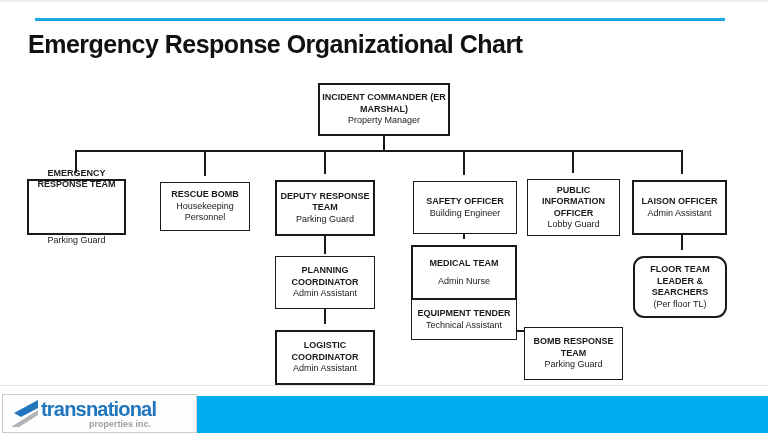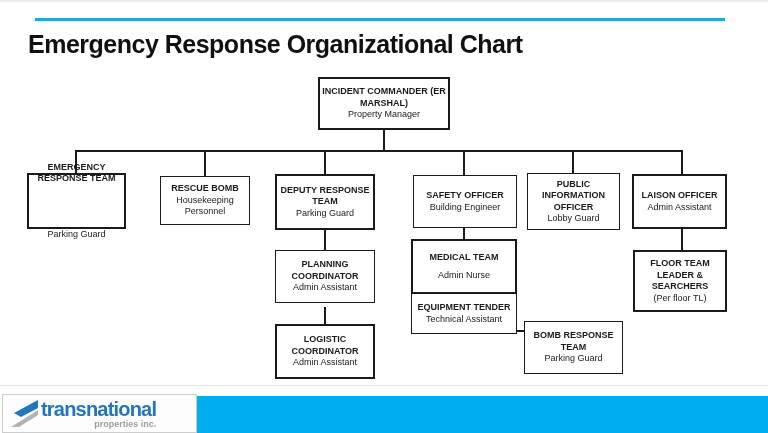--- a/index.html
+++ b/index.html
@@ -35,20 +35,21 @@
     position: absolute;
     background: #ffffff;
     border: 1.5px solid #1a1a1a;
     box-sizing: border-box;
     display: flex;
     flex-direction: column;
     justify-content: center;
     align-items: center;
     text-align: center;
     padding: 4px 2px;
+    margin-top: 6px;
   }
   .node.thick { border-width: 2.5px; }
   .node-title {
     font-weight: bold;
     font-size: 9px;
     line-height: 11.5px;
     color: #1a1a1a;
   }
   .node-sub {
     font-size: 9px;
@@ -58,21 +59,21 @@
 
   .n-incident  { left: 318px; top: 75px;  width: 132px; height: 53px; }
   .n-ert       { left: 27px;  top: 171px; width: 99px;  height: 56px; gap: 44px; }
   .n-rescue    { left: 160px; top: 174px; width: 90px;  height: 49px; }
   .n-deputy    { left: 275px; top: 172px; width: 100px; height: 56px; }
   .n-safety    { left: 413px; top: 173px; width: 104px; height: 53px; }
   .n-pio       { left: 527px; top: 171px; width: 93px;  height: 57px; }
   .n-laison    { left: 632px; top: 172px; width: 95px;  height: 55px; }
   .n-planning  { left: 275px; top: 248px; width: 100px; height: 53px; }
   .n-medical   { left: 411px; top: 237px; width: 106px; height: 55px; gap: 6px; }
-  .n-floor     { left: 633px; top: 248px; width: 94px;  height: 62px; }
+  .n-floor     { left: 633px; top: 248px; width: 94px;  height: 62px; border-radius: 11px; }
   .n-logistic  { left: 275px; top: 322px; width: 100px; height: 55px; }
   .n-equipment { left: 411px; top: 291px; width: 106px; height: 41px; }
   .n-bomb      { left: 524px; top: 319px; width: 99px;  height: 53px; }
 
   
   .line { position: absolute; background: #1a1a1a; }
   .c-stem { left: 383px; top: 128px; width: 2px;   height: 21px; }
   .c-bus  { left: 75px;  top: 148px; width: 608px; height: 2px;  }
   .c-d1   { left: 75px;  top: 150px; width: 2px;   height: 21px; }
   .c-d2   { left: 204px; top: 150px; width: 2px;   height: 24px; }
@@ -105,34 +106,35 @@
     left: 2px; top: 392px;
     width: 195px; height: 39px;
     background: #fdfdfd;
     border: 1px solid #cccccc;
     box-sizing: border-box;
     display: flex;
     align-items: center;
     padding-left: 6px;
   }
   #logo-mark { width: 30px; height: 30px; margin-right: 2px; flex: 0 0 auto; }
-  #logo-text-wrap { display: flex; flex-direction: column; text-align: right; }
+  #logo-text-wrap { display: flex; flex-direction: column; }
   #logo-name {
     font-size: 20px;
     font-weight: bold;
     letter-spacing: -0.8px;
     color: #2176be;
     line-height: 20px;
   }
   #logo-tagline {
     font-size: 9px;
     font-weight: bold;
     color: #9c9ea1;
     line-height: 9px;
     margin-top: 1px;
+    margin-left: 48px;
   }
 </style>
 </head>
 <body>
 
 <div id="slide">
 
   <div id="accent-line"></div>
   <div id="page-title">Emergency Response Organizational Chart</div>
 

